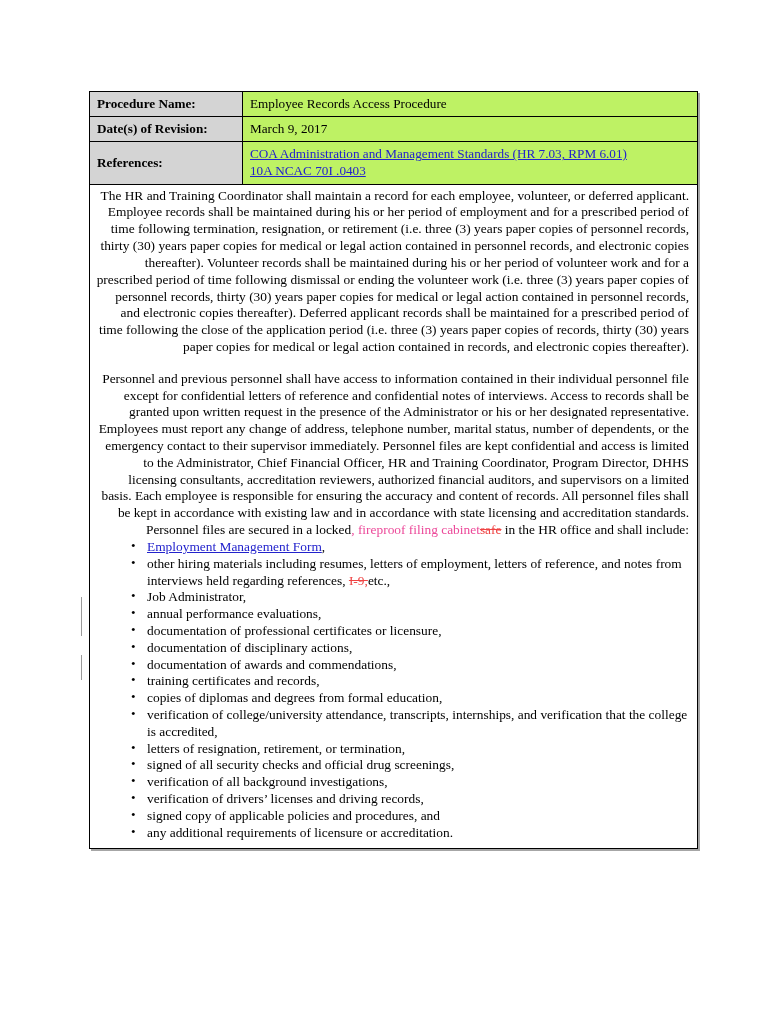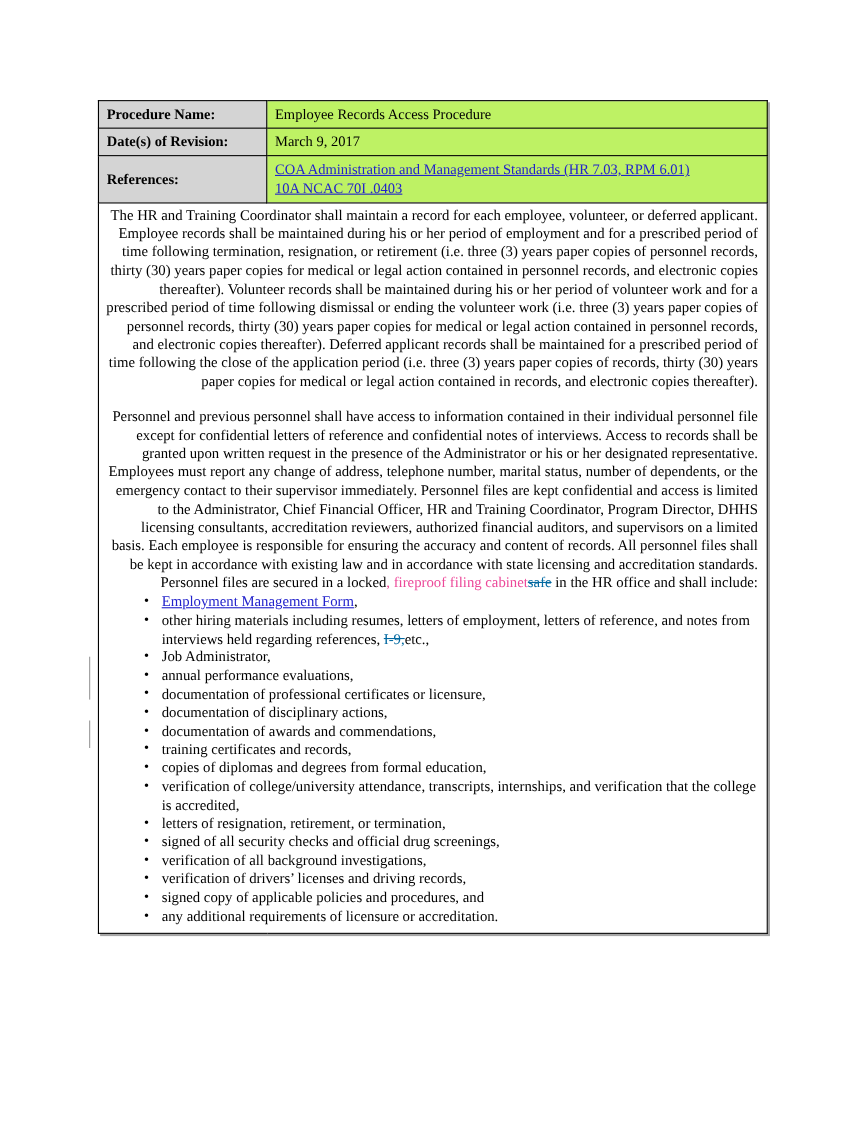--- a/index.html
+++ b/index.html
@@ -67,21 +67,21 @@
   }
 
   a.doclink, .doclink {
     color: #2222cc;
     text-decoration: underline;
   }
   .ins {
     color: #ec4899;
   }
   .del {
-    color: #0369a1;
+    color: #ef4444;
     text-decoration: line-through;
   }
 
   .para {
     margin: 0 0 0 0;
     text-align: right;
   }
   .para + .para { margin-top: 15px; }
 
   ul.bullets {

